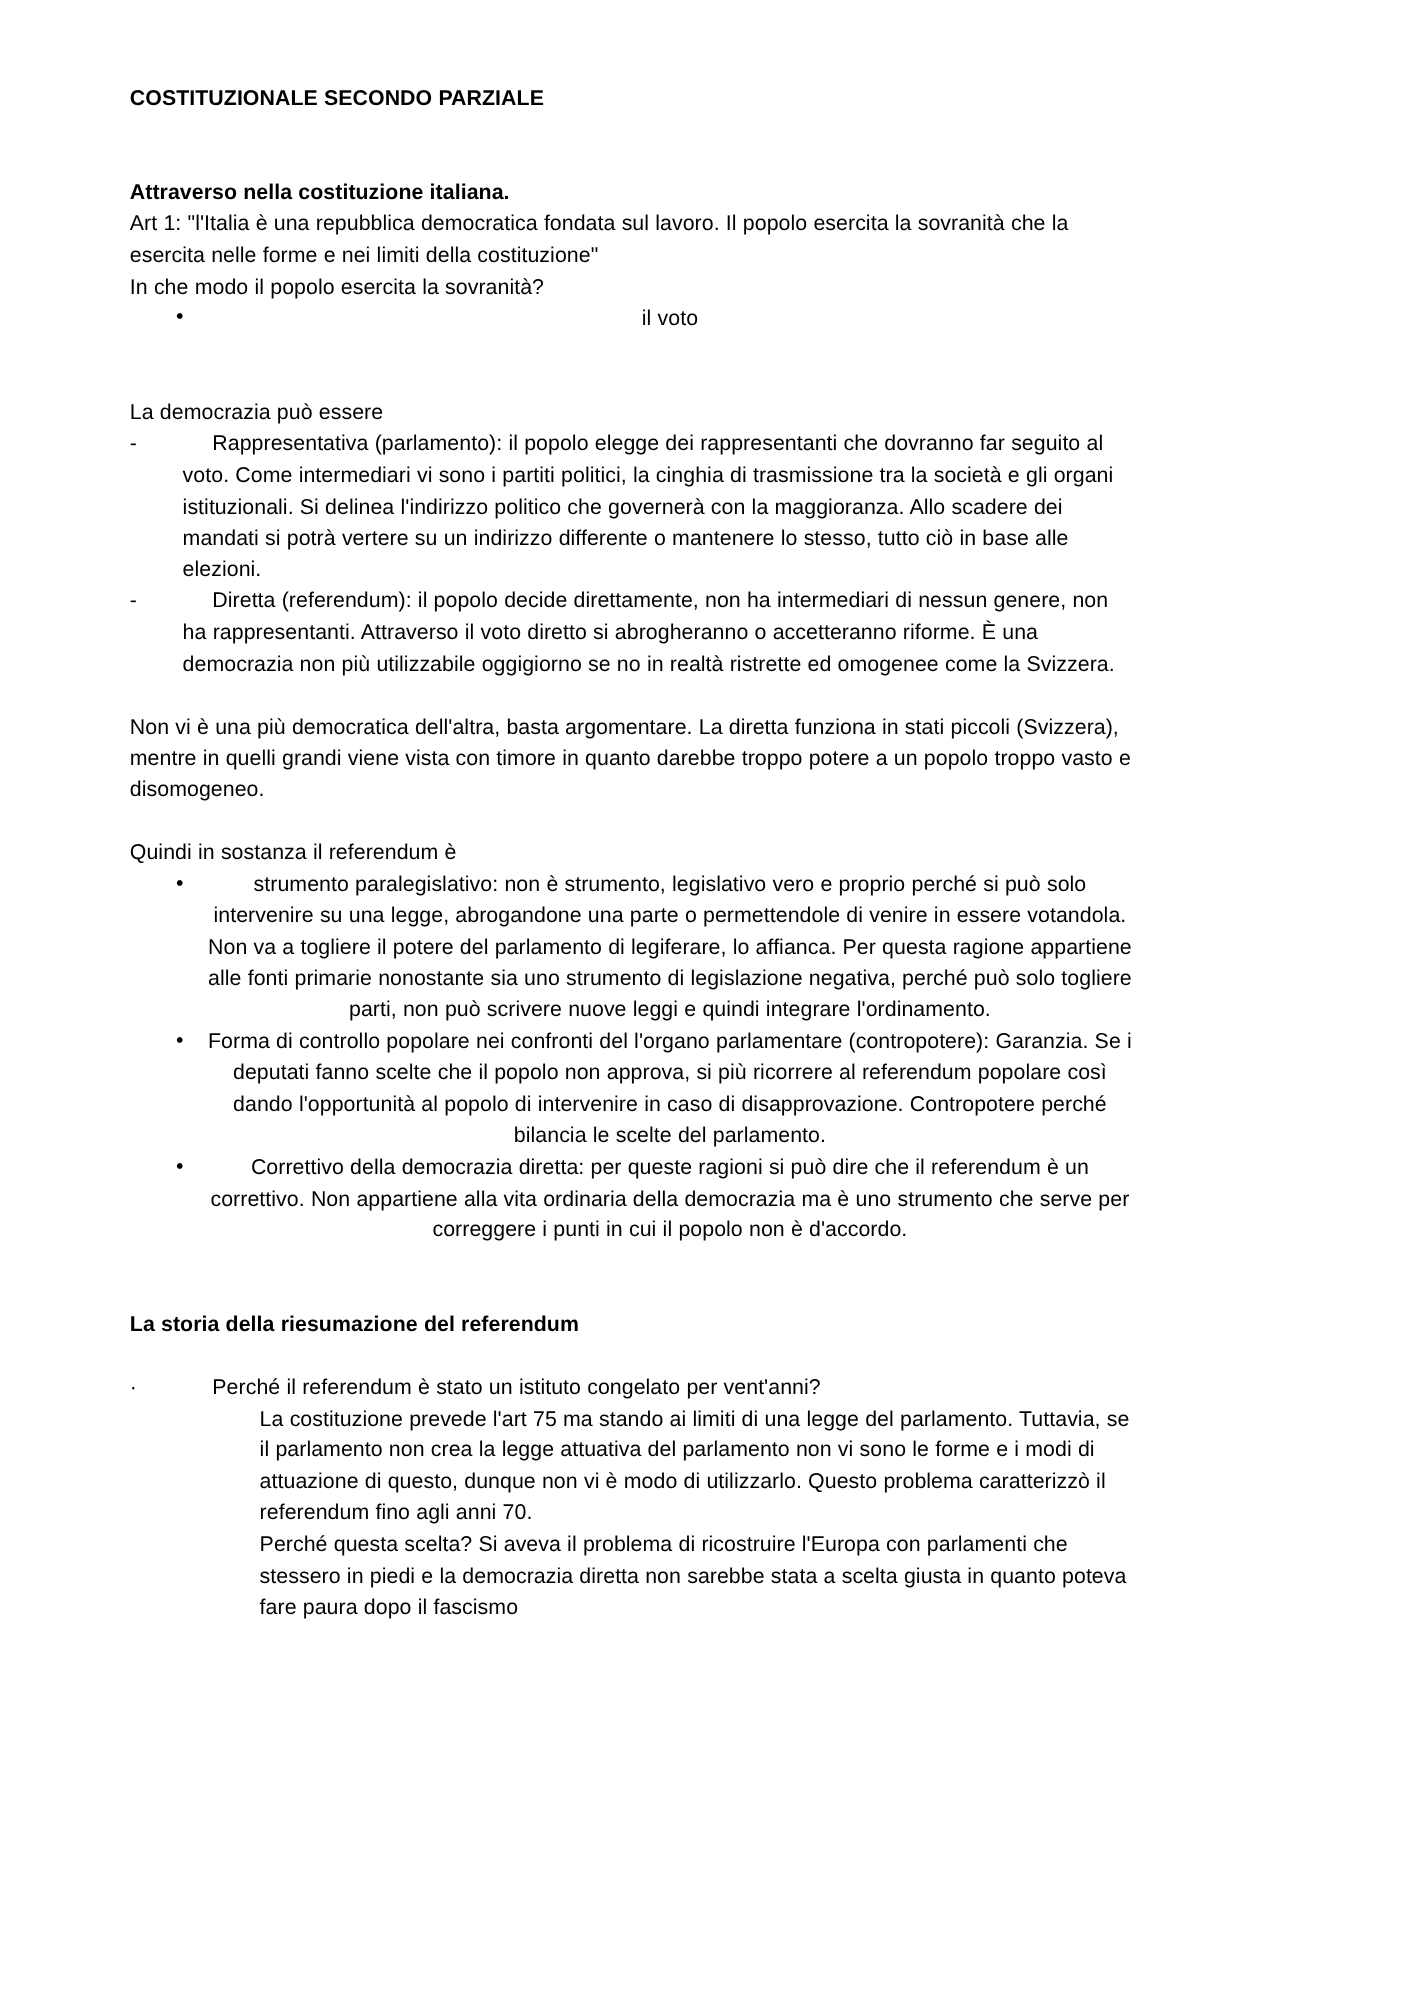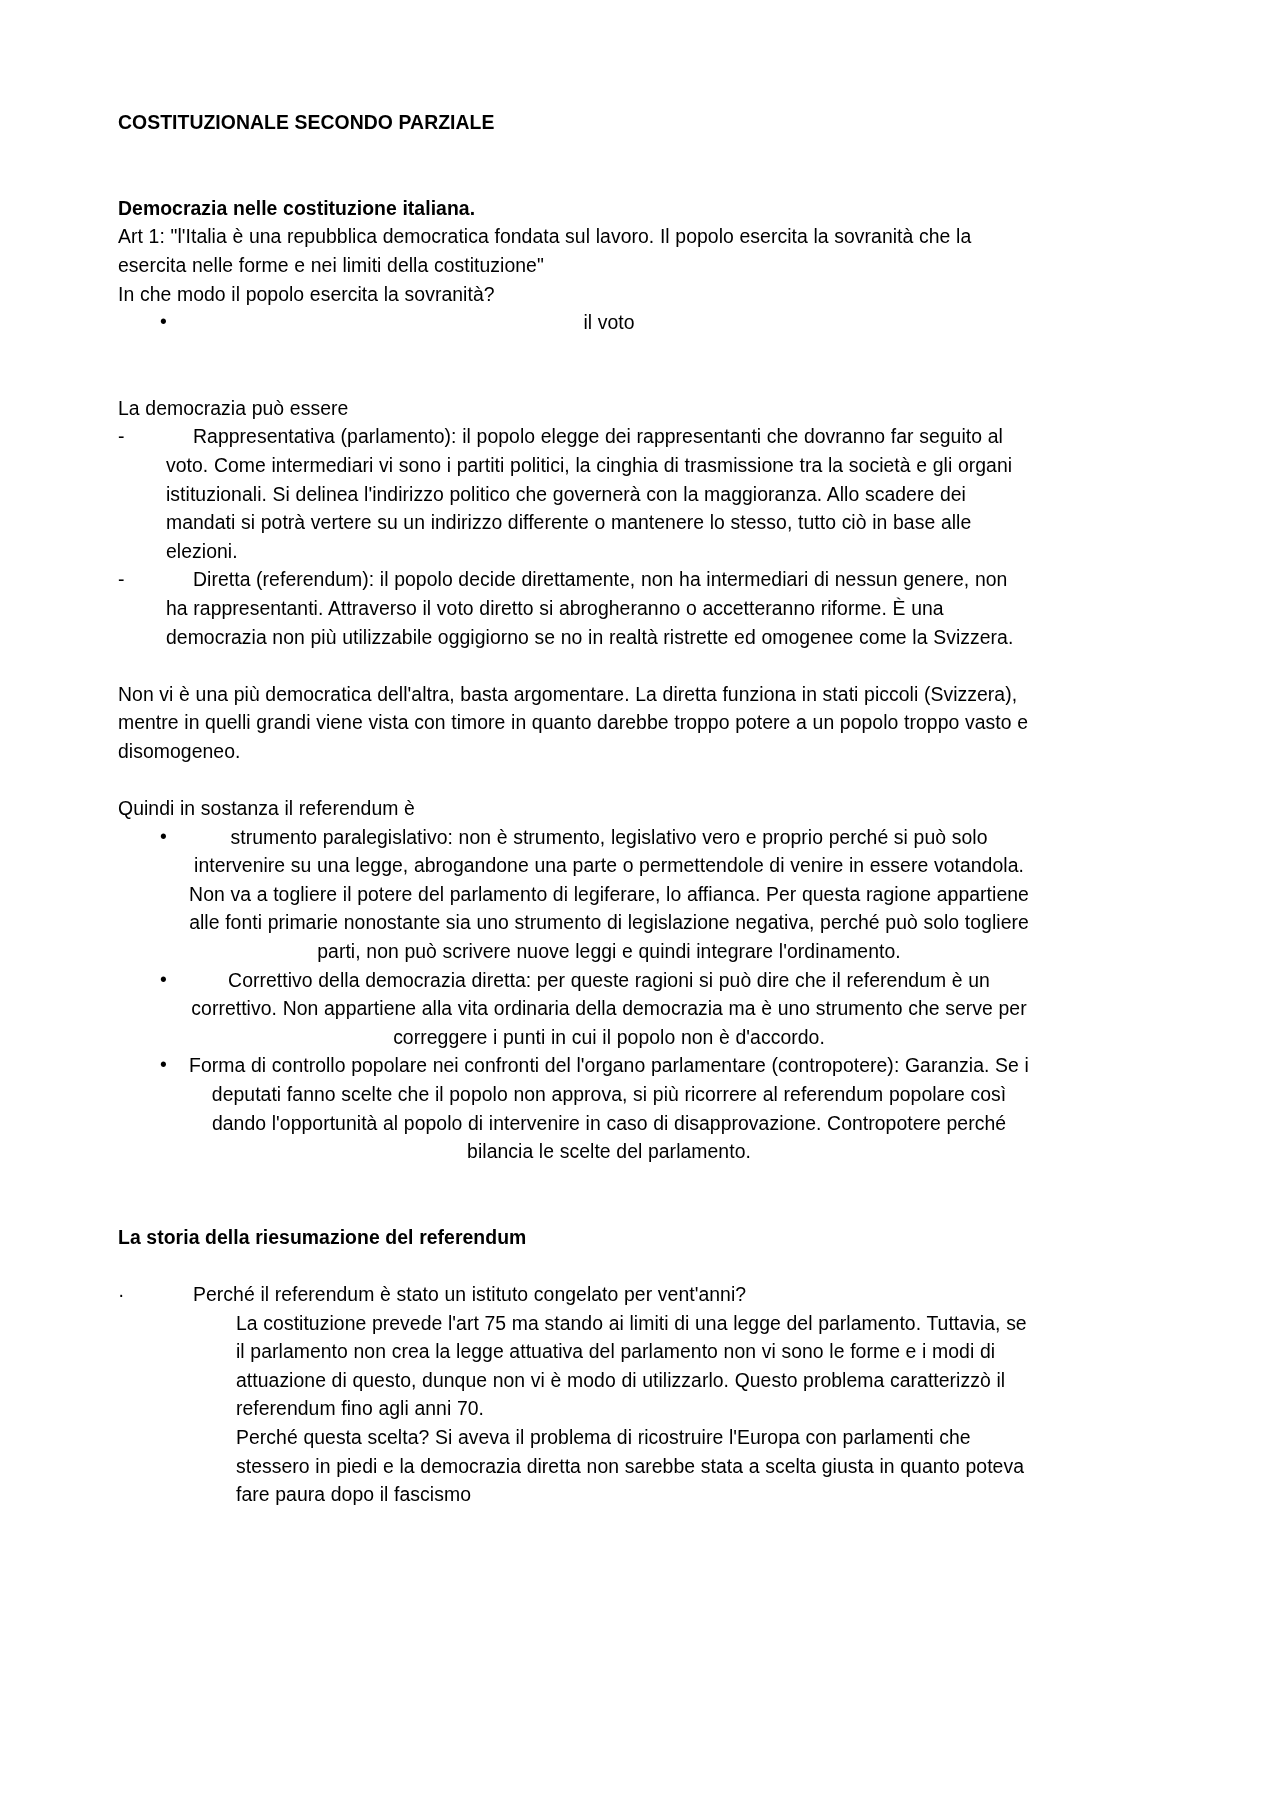--- a/index.html
+++ b/index.html
@@ -12,21 +12,21 @@
     font-family: "Liberation Sans", sans-serif;
     color: #000000;
   }
   .page {
     position: relative;
     width: 1280px;
     height: 1811px;
     margin: 0 auto;
     background: #ffffff;
     box-sizing: border-box;
-    padding: 108px 118px 0 118px;
+    padding: 75px 118px 0 118px;
     overflow: hidden;
   }
   .doc {
     width: 912px;
     font-size: 19.4px;
     line-height: 28.6px;
     letter-spacing: 0.05px;
     word-spacing: 0.2px;
   }
   .bold { font-weight: bold; }
@@ -100,21 +100,21 @@
 <div class="page">
   <div class="doc">
 
     <p class="para bold">COSTITUZIONALE SECONDO PARZIALE</p>
 
     <div class="blank"></div>
 
 
     <div class="blank"></div>
 
-    <p class="para bold">Democrazia nelle costituzione italiana.</p>
+    <p class="para bold">Attraverso nella costituzione italiana.</p>
     <p class="para">Art 1: "l'Italia è una repubblica democratica fondata sul lavoro. Il popolo esercita la sovranità che la esercita nelle forme e nei limiti della costituzione"</p>
     <p class="para">In che modo il popolo esercita la sovranità?</p>
 
     <ul class="ul-round">
       <li>il voto</li>
     </ul>
 
     <div class="blank-big"></div>
 
     <p class="para">La democrazia può essere</p>
@@ -133,22 +133,22 @@
     <div class="blank"></div>
 
     <p class="para">Non vi è una più democratica dell'altra, basta argomentare. La diretta funziona in stati piccoli (Svizzera), mentre in quelli grandi viene vista con timore in quanto darebbe troppo potere a un popolo troppo vasto e disomogeneo.</p>
 
     <div class="blank"></div>
 
     <p class="para">Quindi in sostanza il referendum è</p>
 
     <ul class="ul-round">
       <li>strumento paralegislativo: non è strumento, legislativo vero e proprio perché si può solo intervenire su una legge, abrogandone una parte o permettendole di venire in essere votandola. Non va a togliere il potere del parlamento di legiferare, lo affianca. Per questa ragione appartiene alle fonti primarie nonostante sia uno strumento di legislazione negativa, perché può solo togliere parti, non può scrivere nuove leggi e quindi integrare l'ordinamento.</li>
+      <li>Forma di controllo popolare nei confronti del l'organo parlamentare (contropotere):   Garanzia. Se i deputati fanno scelte che il popolo non approva, si più ricorrere al referendum popolare così dando l'opportunità al popolo di intervenire in caso di disapprovazione. Contropotere perché bilancia le scelte del parlamento.</li>
       <li>Correttivo della democrazia diretta: per queste ragioni si può dire che il referendum è un correttivo. Non appartiene alla vita ordinaria della democrazia ma è uno strumento che serve per correggere i punti in cui il popolo non è d'accordo.</li>
-      <li>Forma di controllo popolare nei confronti del l'organo parlamentare (contropotere):   Garanzia. Se i deputati fanno scelte che il popolo non approva, si più ricorrere al referendum popolare così dando l'opportunità al popolo di intervenire in caso di disapprovazione. Contropotere perché bilancia le scelte del parlamento.</li>
     </ul>
 
     <div class="blank-big"></div>
 
     <p class="para bold">La storia della riesumazione del referendum</p>
 
     <div class="blank"></div>
 
     <div class="list-indent">
       <div class="dash-block dot-block">

